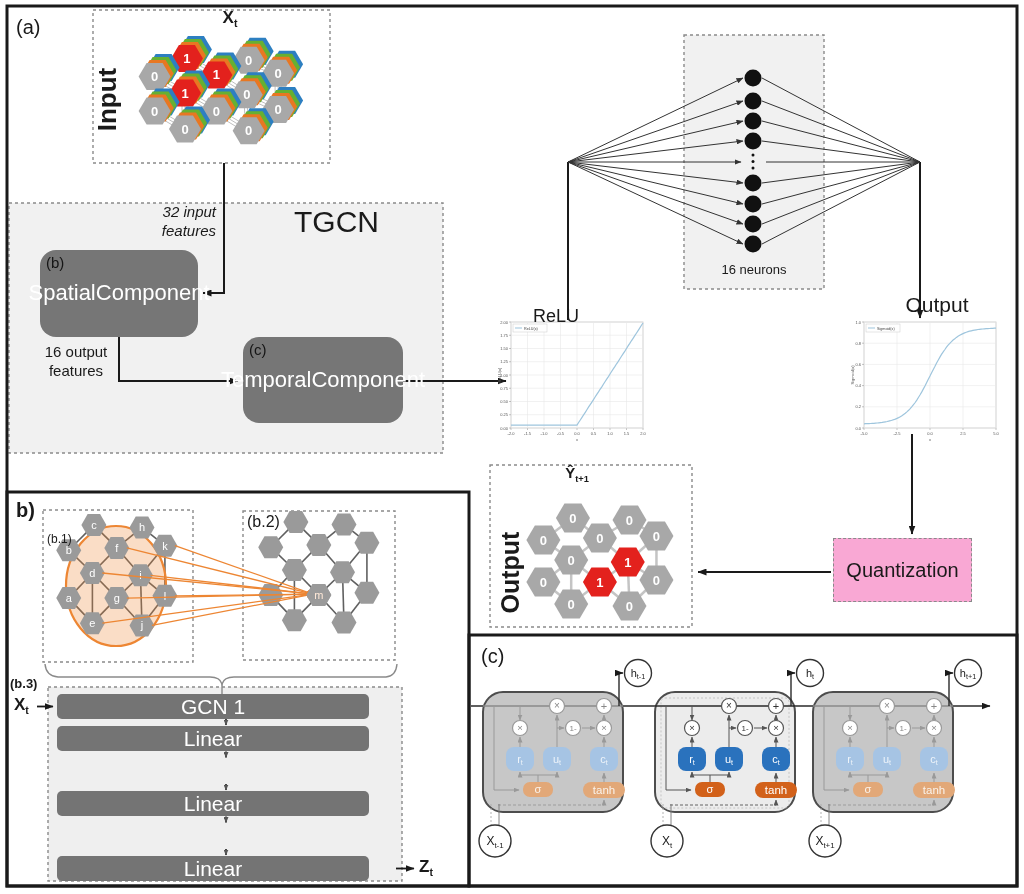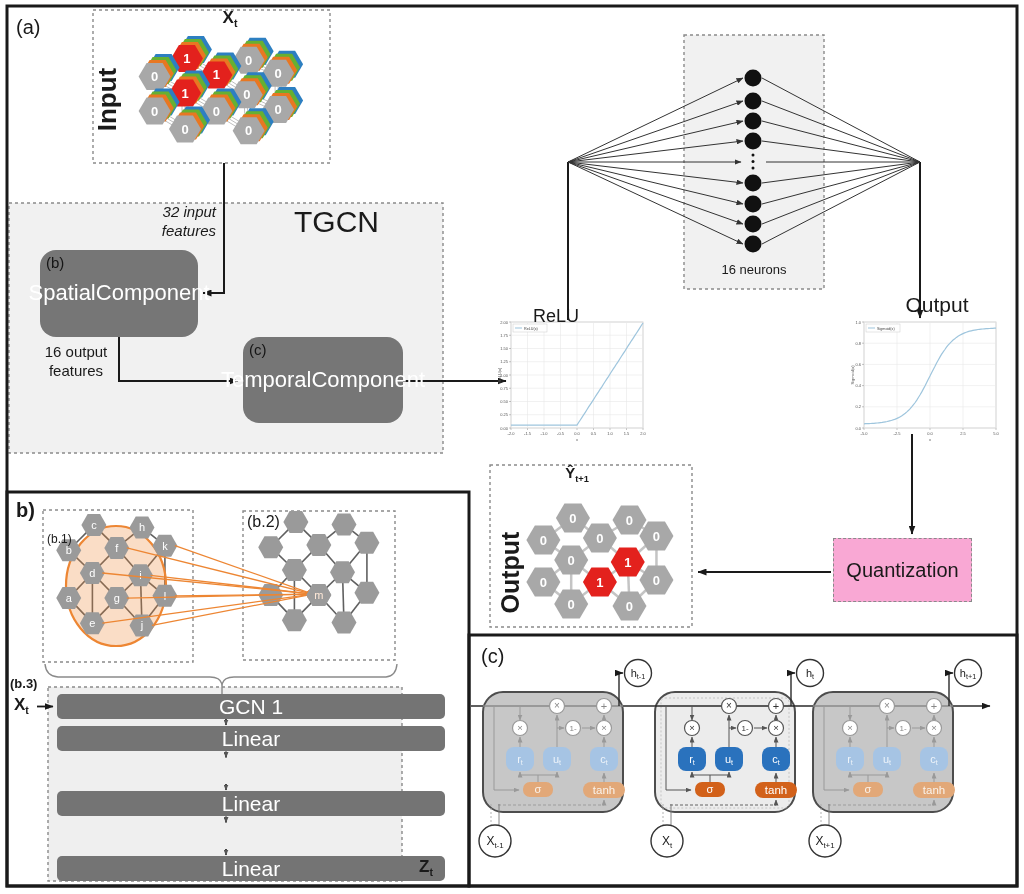--- a/index.html
+++ b/index.html
@@ -8,21 +8,21 @@
   #diagram{position:absolute;left:0;top:0;}
   .lbl{position:absolute;white-space:nowrap;color:#1a1a1a;}
   .center{text-align:center;}
   .right{text-align:right;font-style:italic;}
   .stack span{display:block;line-height:1.25;}
   .rot{transform:rotate(-90deg);}
   .panel-tag{font-size:20px;}
   .comp-box-text{position:absolute;display:flex;justify-content:center;
     align-items:center;color:#fff;font-size:22px;line-height:1.3;}
   .comp-tag{position:absolute;font-size:15px;color:#151515;}
-  .gcn-bar{position:absolute;left:57px;width:388px;height:25px;background:#747474;
+  .gcn-bar{position:absolute;left:57px;width:312px;height:25px;background:#747474;
     border-radius:5px;color:#fff;font-size:21px;text-align:center;line-height:25px;}
   .quant{position:absolute;left:833px;top:538px;width:137px;height:62px;background:#f9a8d4;
     border:1.5px dashed #8a8a8a;display:flex;align-items:center;justify-content:center;font-size:20px;}
   sub{font-size:0.62em;}
 </style>
 </head>
 <body>
 
 <div id="stage">
   <svg id="diagram" width="1024" height="894">

